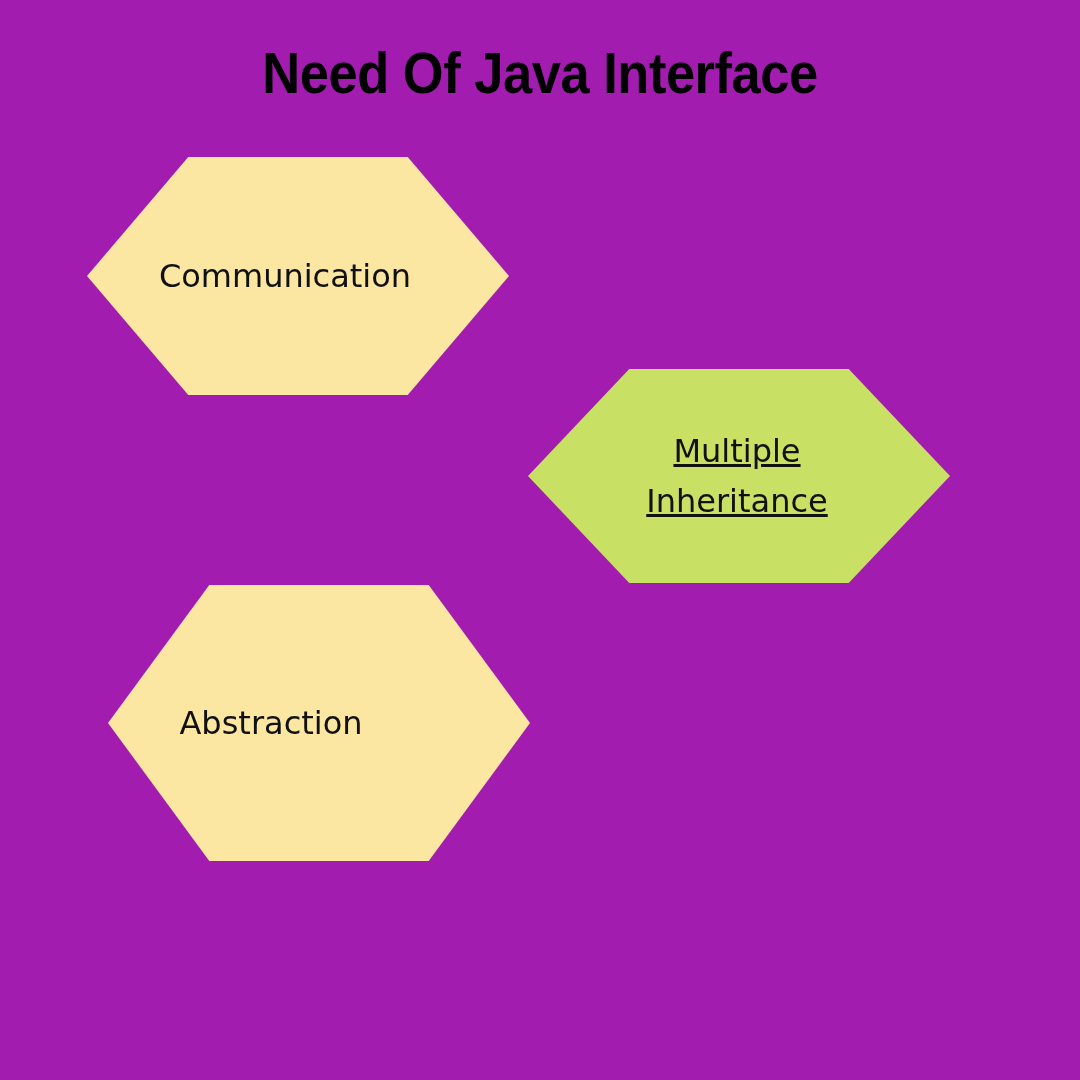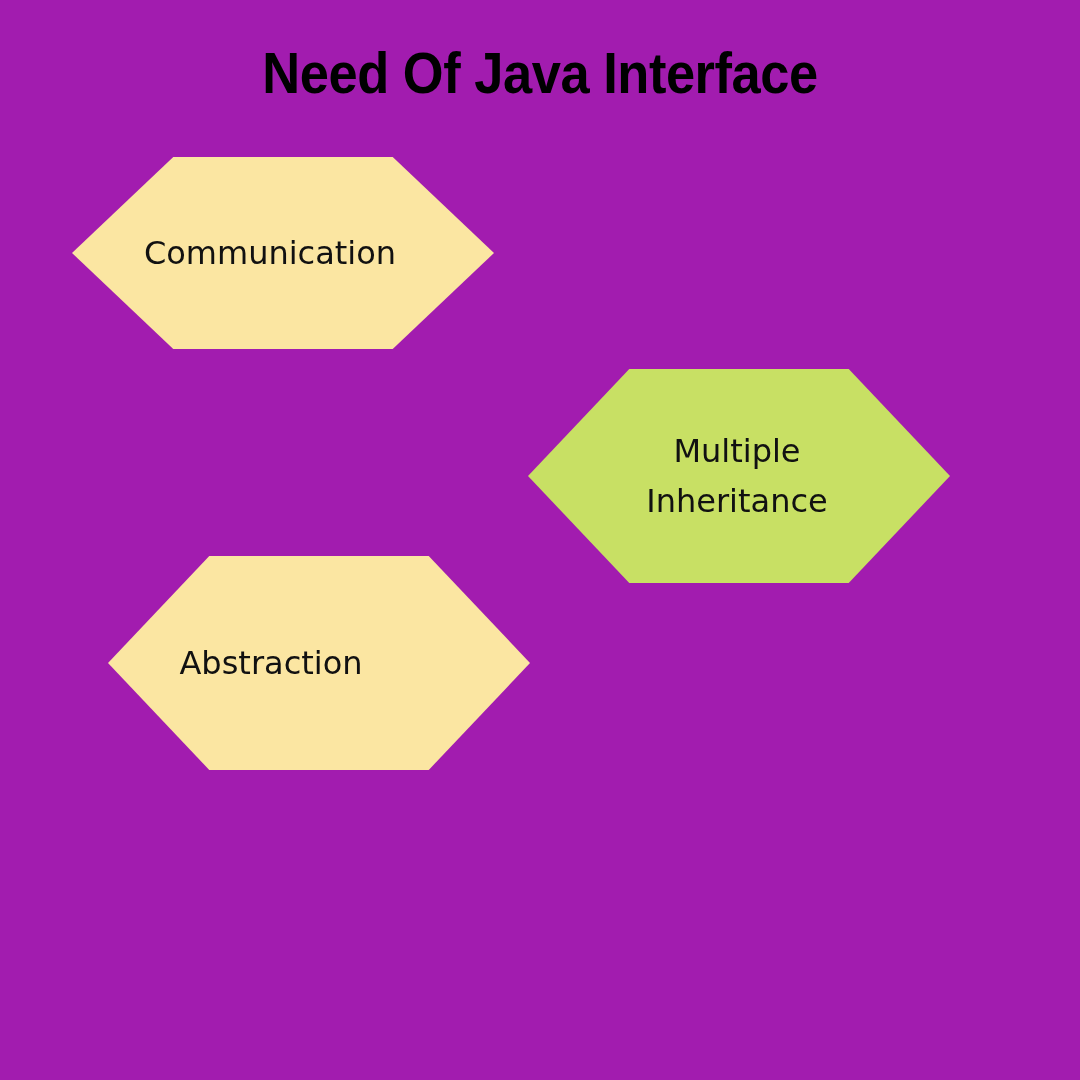--- a/index.html
+++ b/index.html
@@ -51,31 +51,31 @@
     font-size: 32px;
     line-height: 50px;
     font-weight: 400;
     color: #111111;
     white-space: pre-line;
     padding: 0 14px;
     box-sizing: border-box;
   }
   
   #node-communication {
-    left: 72px;  top: 157px;  width: 422px; height: 192px;
+    left: 87px;  top: 157px;  width: 422px; height: 238px;
   }
   #node-communication .hex-label { transform: translateX(-13px); }
 
   #node-multiple-inheritance {
     left: 528px; top: 369px;  width: 422px; height: 214px;
   }
-  #node-multiple-inheritance .hex-label { transform: translateX(-2px); }
+  #node-multiple-inheritance .hex-label { transform: translateX(-2px); text-decoration: underline; }
 
   #node-abstraction {
-    left: 108px; top: 556px;  width: 422px; height: 214px;
+    left: 108px; top: 585px;  width: 422px; height: 276px;
   }
   #node-abstraction .hex-label { transform: translateX(-48px); }
 
   #node-coupling {
     left: 528px; top: 791px;  width: 422px; height: 212px;
   }
   #node-coupling .hex-label { transform: translateX(-2px); }
 </style>
 </head>
 <body style="background: rgb(255, 255, 255);">

